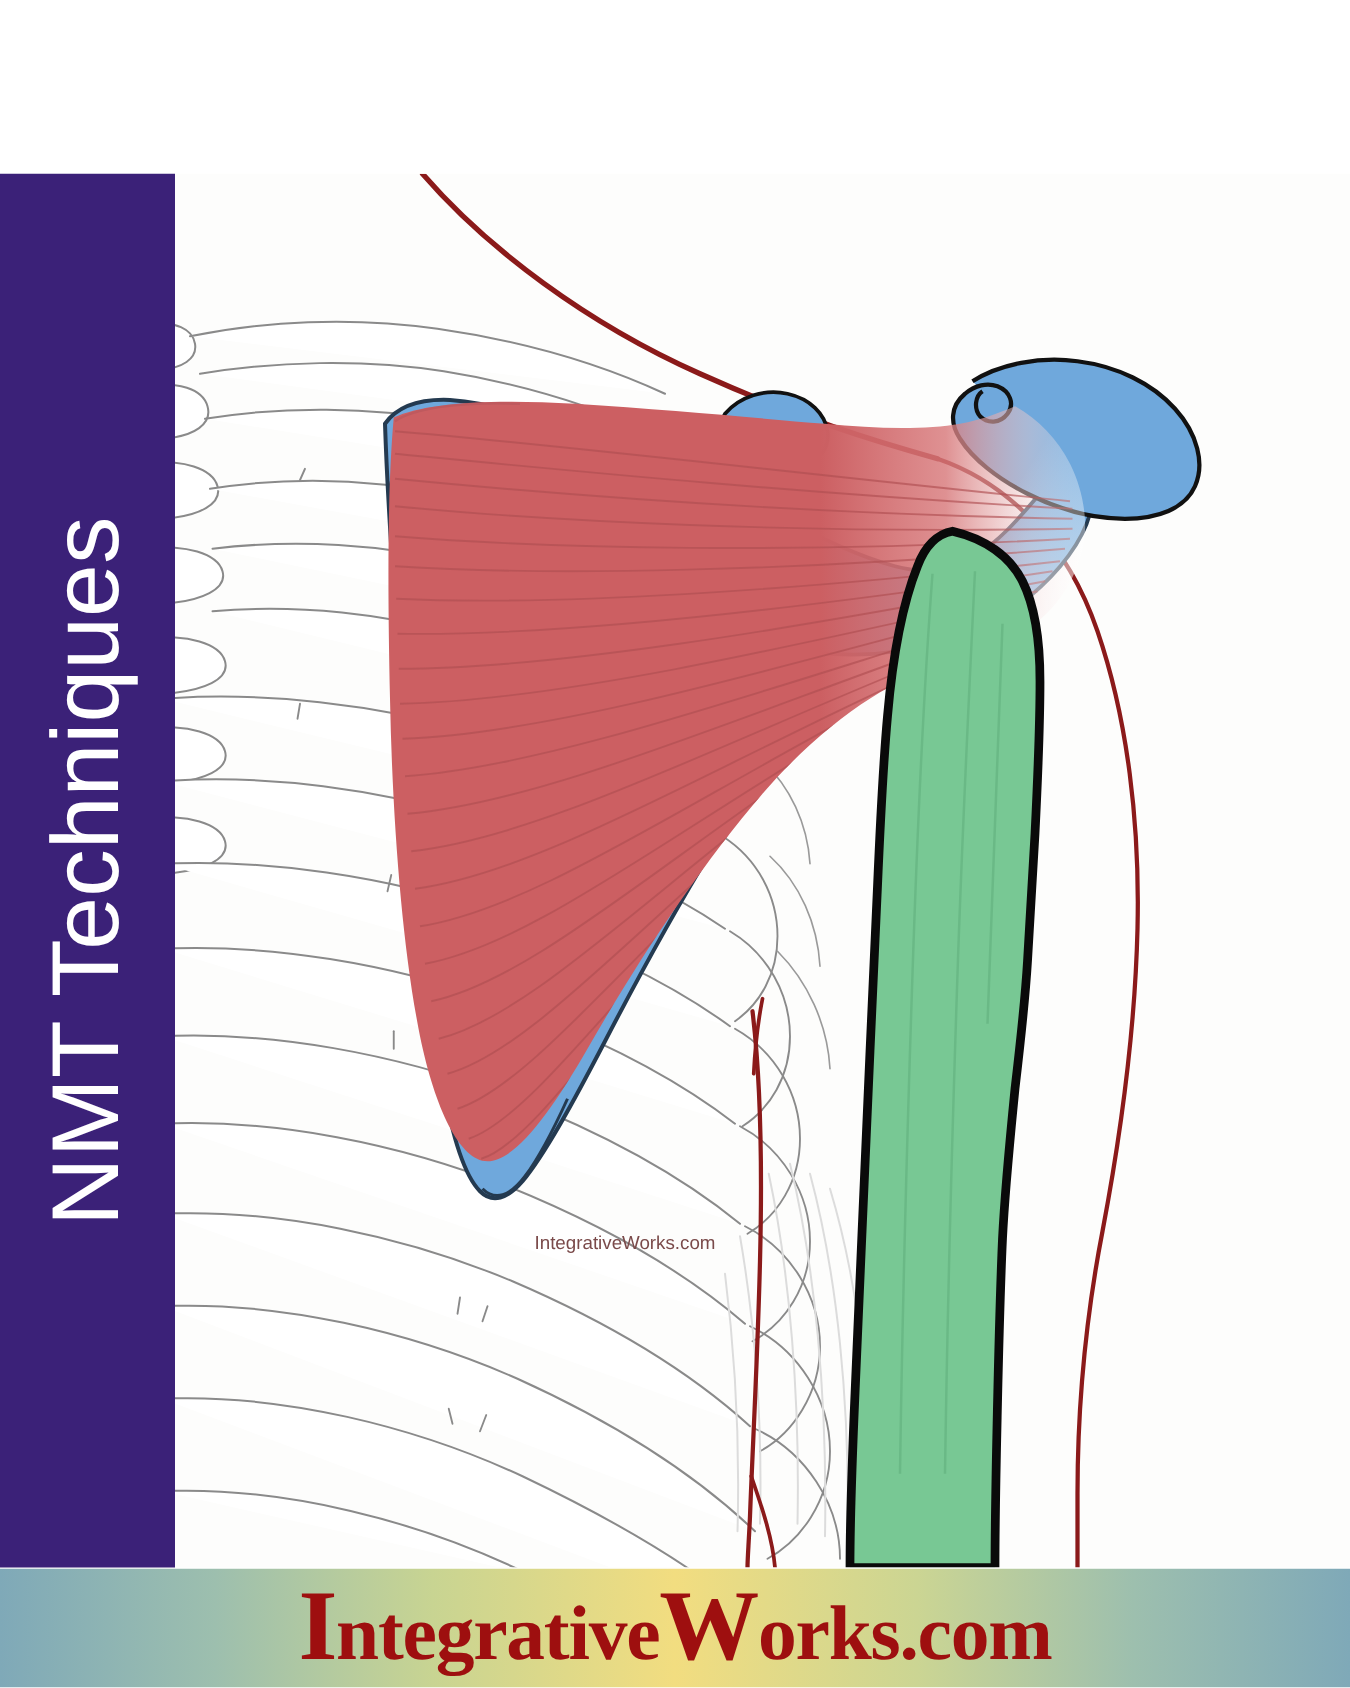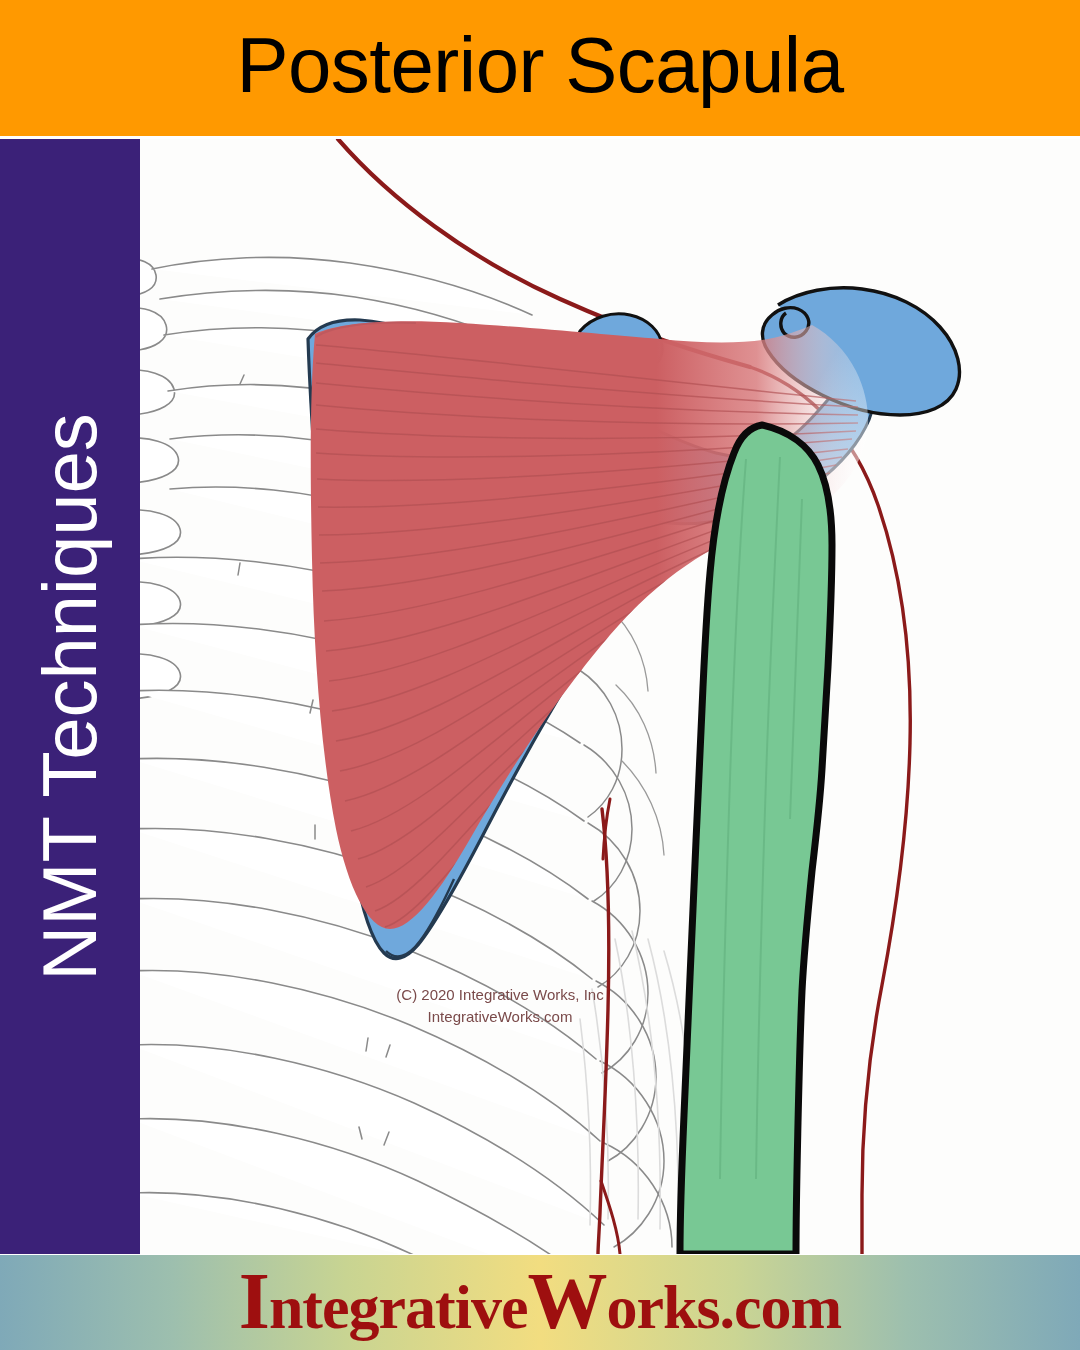--- a/index.html
+++ b/index.html
@@ -137,23 +137,20 @@
     white-space: nowrap;
     padding-bottom: 4px;
   }
   .footer-logo .cap { font-size: 80px; }
 </style>
 </head>
 <body>
 
 <div class="page">
 
-  <div class="header-banner">
-    <div class="header-title">Posterior Scapula</div>
-  </div>
 
   <div class="sidebar">
     <div class="sidebar-label-wrap">
       <div class="sidebar-label">NMT Techniques</div>
     </div>
   </div>
 
   <div class="illustration">
     <svg viewBox="0 0 940 1115" xmlns="http://www.w3.org/2000/svg">
       <defs>
@@ -417,21 +414,20 @@
             <path d="M606,320 C600,400 594,520 590,640 C586,760 582,900 580,1040"></path>
             <path d="M640,318 C636,400 630,520 626,640 C622,760 618,900 616,1040"></path>
             <path d="M662,360 C658,440 654,560 650,680"></path>
           </g>
         </g>
 
       </g>
     </svg>
 
     <div class="copyright">
-      <div>(C) 2020 Integrative Works, Inc</div>
       <div>IntegrativeWorks.com</div>
     </div>
   </div>
 
   <div class="footer-banner">
     <div class="footer-logo">
       <span class="cap">I</span><span>ntegrative</span><span class="cap">W</span><span>orks.com</span>
     </div>
   </div>
 

